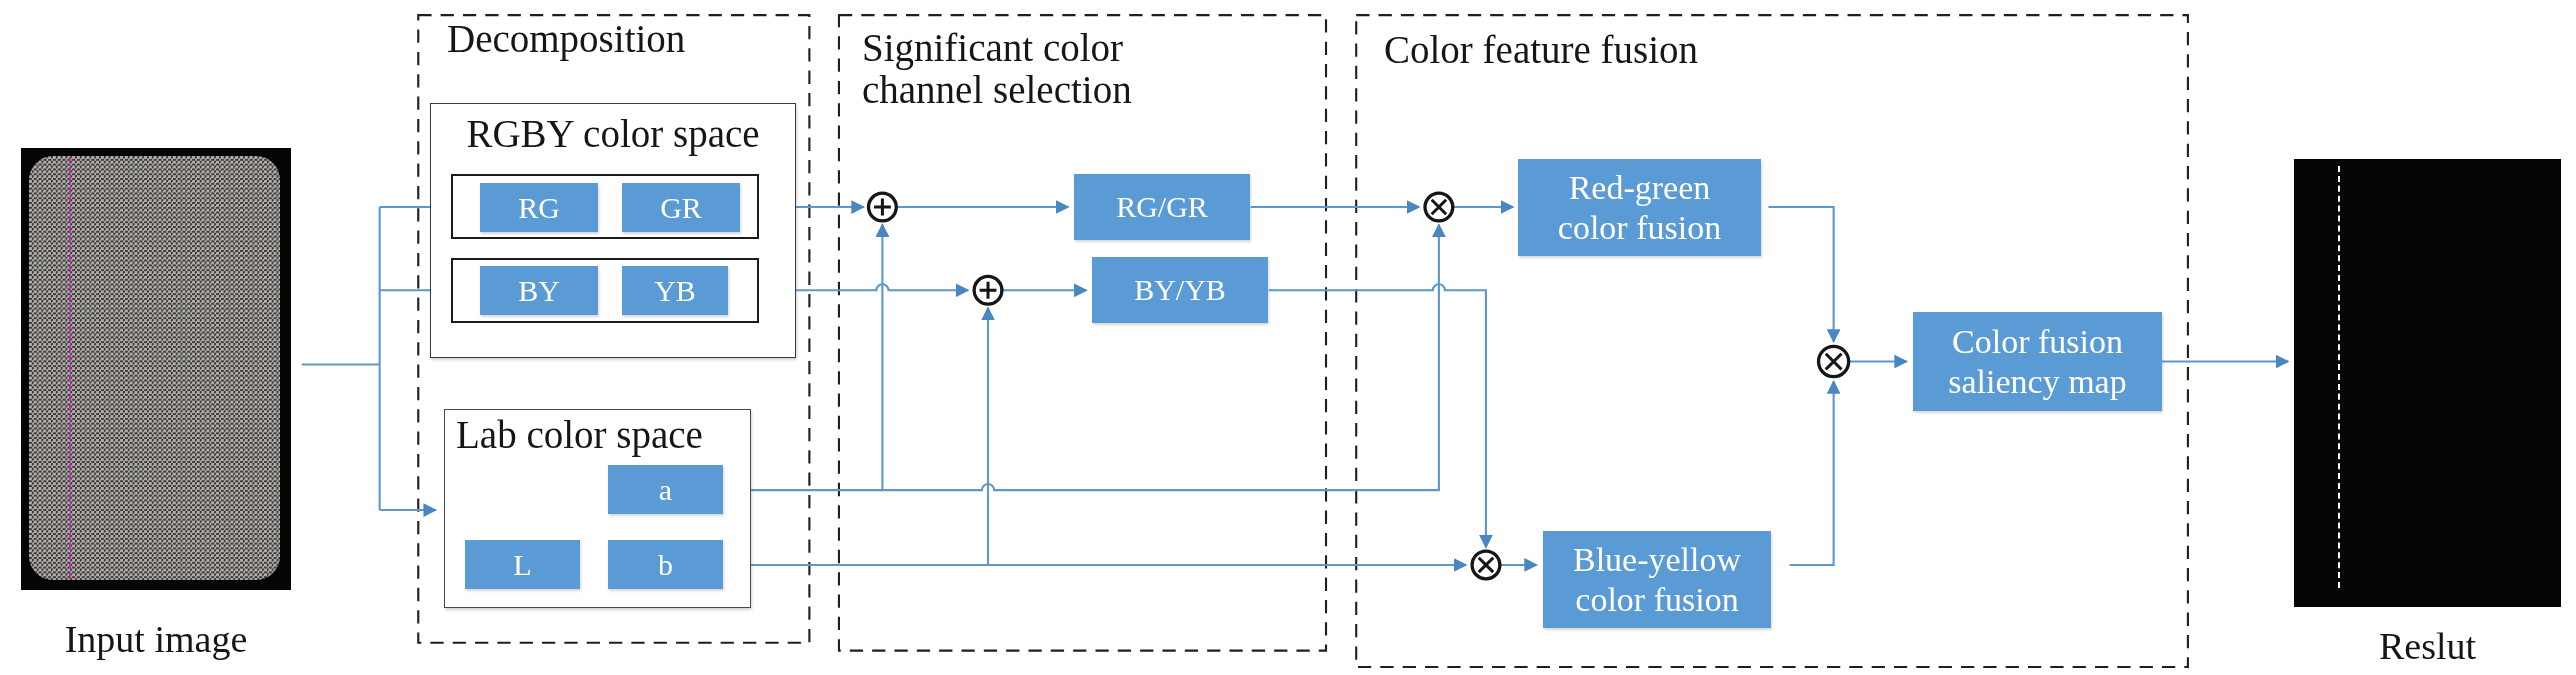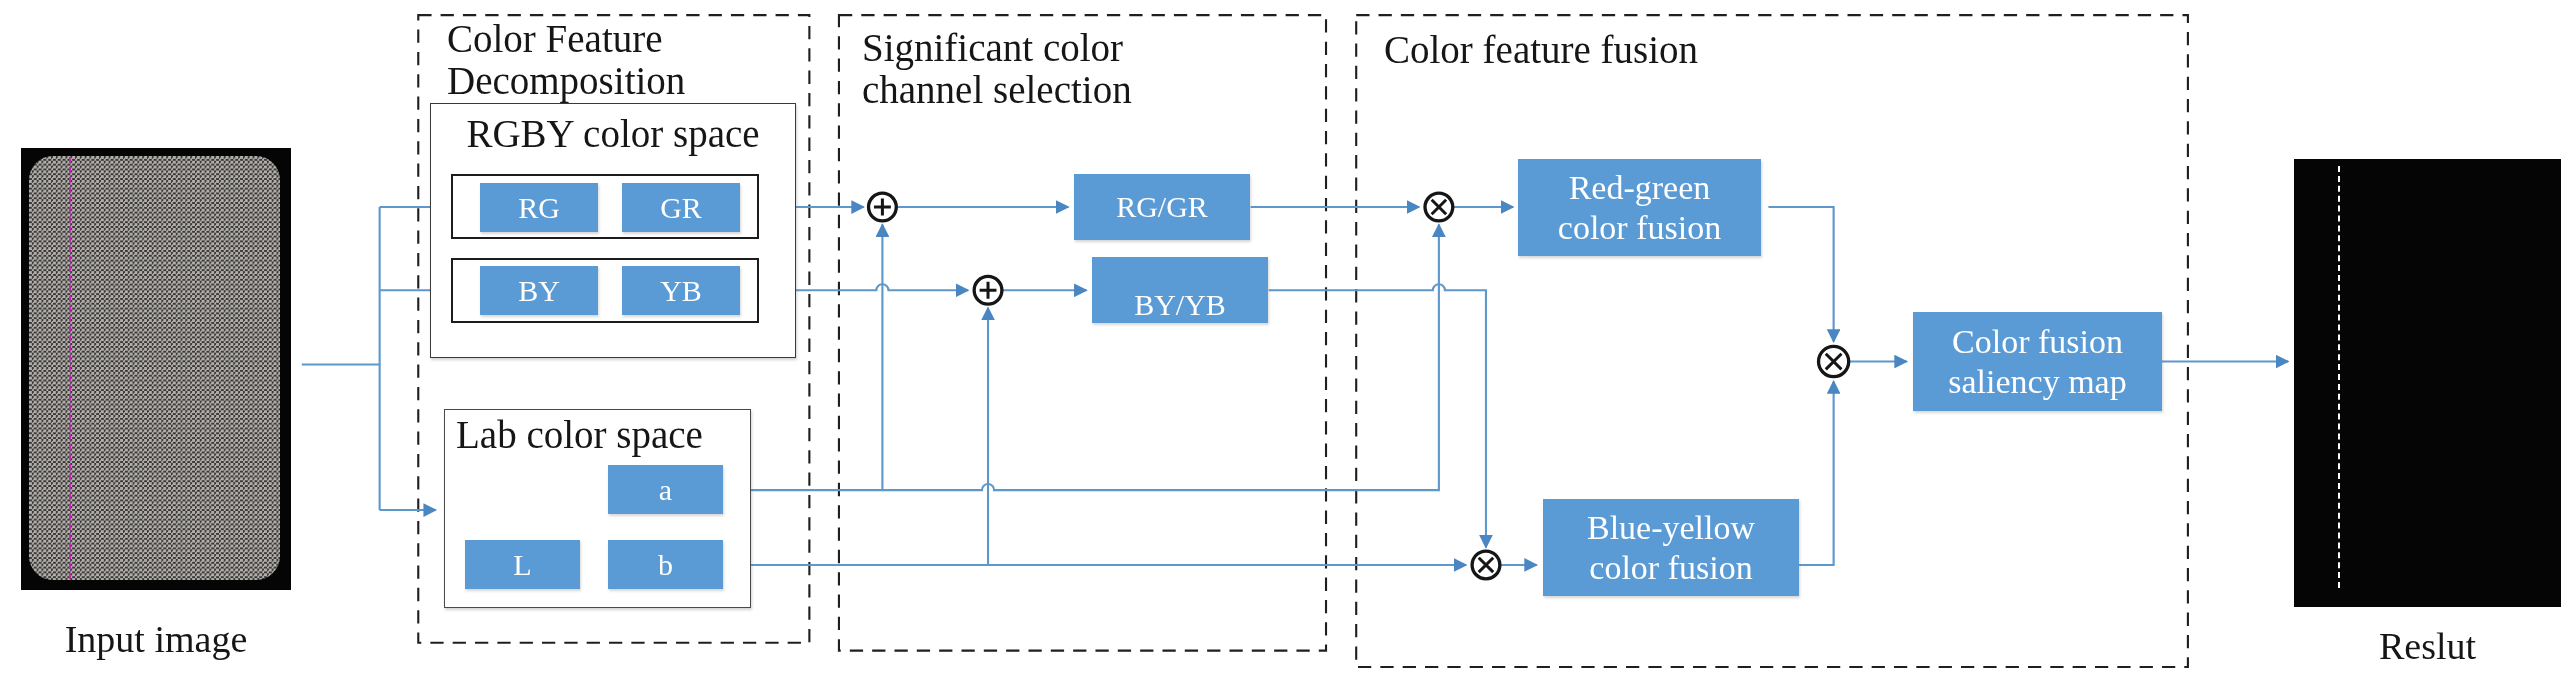--- a/index.html
+++ b/index.html
@@ -125,39 +125,38 @@
   </svg>
 
   <div class="figure-black abs" style="left:21px;top:148px;width:270px;height:442px;">
     <div class="mesh">
       <div class="magenta-line"></div>
     </div>
   </div>
   <div class="caption" style="left:21px;top:617px;width:270px;">Input image</div>
 
   <div class="title" style="left:447px;top:18px;">
-    <span style="display:block;">Color Feature</span>
     <span style="display:block;">Decomposition</span>
   </div>
 
   <div class="wbox" style="left:430px;top:103px;width:366px;height:255px;"></div>
   <div class="title" style="left:430px;top:113px;width:366px;text-align:center;">RGBY color space</div>
   <div class="wbox thick" style="left:451px;top:174px;width:308px;height:65px;"></div>
   <div class="wbox thick" style="left:451px;top:258px;width:308px;height:65px;"></div>
 
   <div class="bluebox" style="left:480px;top:183px;width:118px;height:49px;">
     <span class="tk">RG</span>
   </div>
   <div class="bluebox" style="left:622px;top:183px;width:118px;height:49px;">
     <span class="tk">GR</span>
   </div>
   <div class="bluebox" style="left:480px;top:266px;width:118px;height:49px;text-align:right;">
     <span class="tk">BY</span>
   </div>
-  <div class="bluebox" style="left:622px;top:266px;width:118px;height:49px;">
+  <div class="bluebox" style="left:622px;top:266px;width:106px;height:49px;">
     <span class="tk">YB</span>
   </div>
 
   <div class="wbox" style="left:444px;top:409px;width:307px;height:199px;border-color:#4a4a4a;"></div>
   <div class="title" style="left:456px;top:414px;">Lab color space</div>
   <div class="bluebox" style="left:608px;top:465px;width:115px;height:49px;">
     <span class="tk">a</span>
   </div>
   <div class="bluebox" style="left:465px;top:540px;width:115px;height:49px;">
     <span class="tk">L</span>
@@ -166,31 +165,31 @@
     <span class="tk">b</span>
   </div>
 
   <div class="title" style="left:862px;top:26.6px;">
     <span style="display:block;">Significant color</span>
     <span style="display:block;">channel selection</span>
   </div>
   <div class="bluebox" style="left:1074px;top:174px;width:176px;height:66px;">
     <span class="tk">RG/GR</span>
   </div>
-  <div class="bluebox" style="left:1092px;top:257px;width:176px;height:66px;justify-content:flex-end;">
+  <div class="bluebox" style="left:1092px;top:257px;width:176px;height:66px;">
     <span class="tk">BY/YB</span>
   </div>
 
   <div class="title" style="left:1384px;top:29px;">Color feature fusion</div>
 
   <div class="bluebox" style="left:1518px;top:159px;width:243px;height:97px;">
     <span class="ln">Red-green</span>
     <span class="ln">color fusion</span>
   </div>
-  <div class="bluebox" style="left:1543px;top:499px;width:256px;height:97px;">
+  <div class="bluebox" style="left:1543px;top:531px;width:228px;height:97px;">
     <span class="ln">Blue-yellow</span>
     <span class="ln">color fusion</span>
   </div>
   <div class="bluebox" style="left:1913px;top:312px;width:249px;height:99px;">
     <span class="ln">Color fusion</span>
     <span class="ln">saliency map</span>
   </div>
 
   <div class="figure-black abs" style="left:2294px;top:159px;width:267px;height:448px;">
     <div class="result-line"></div>

